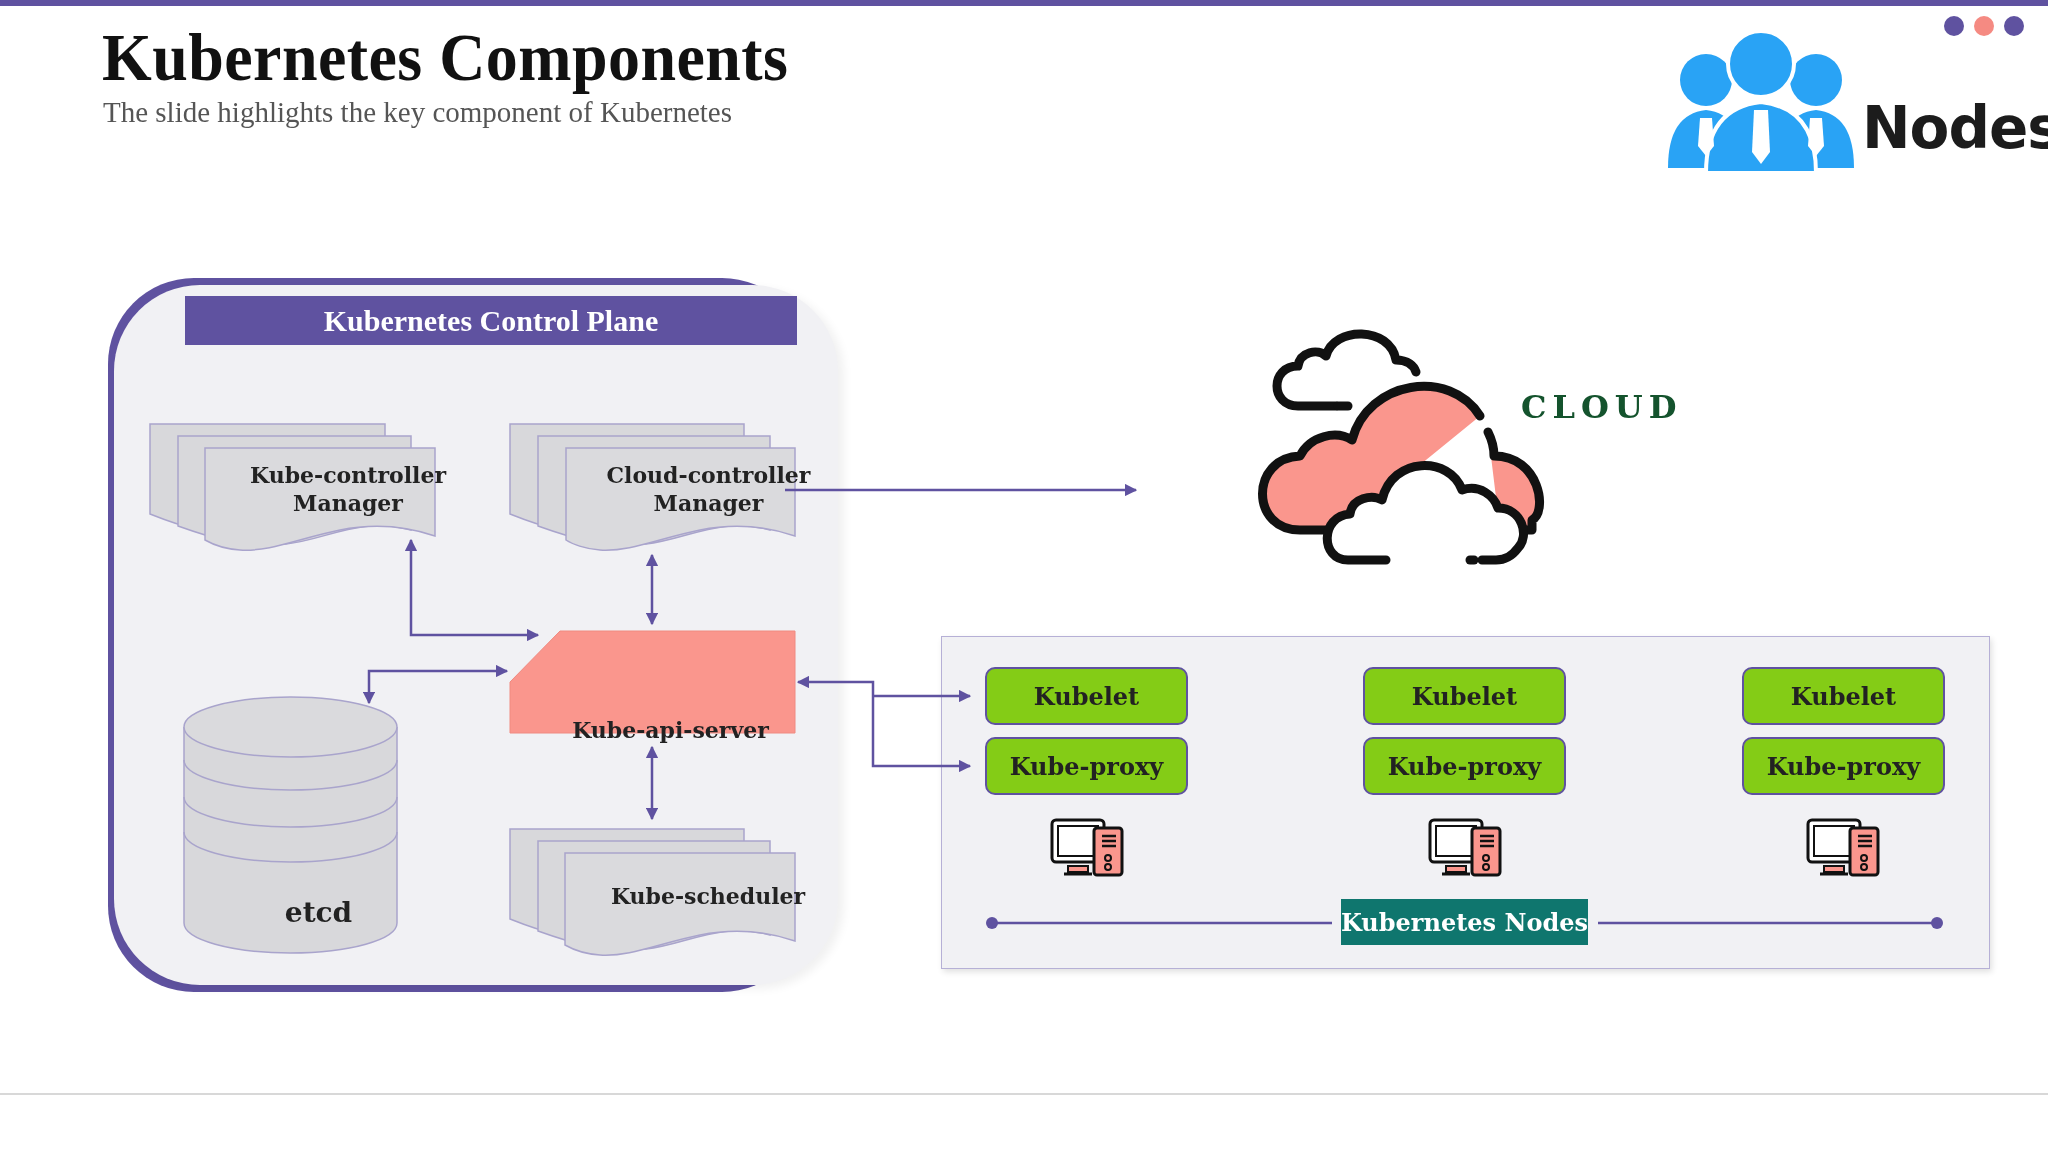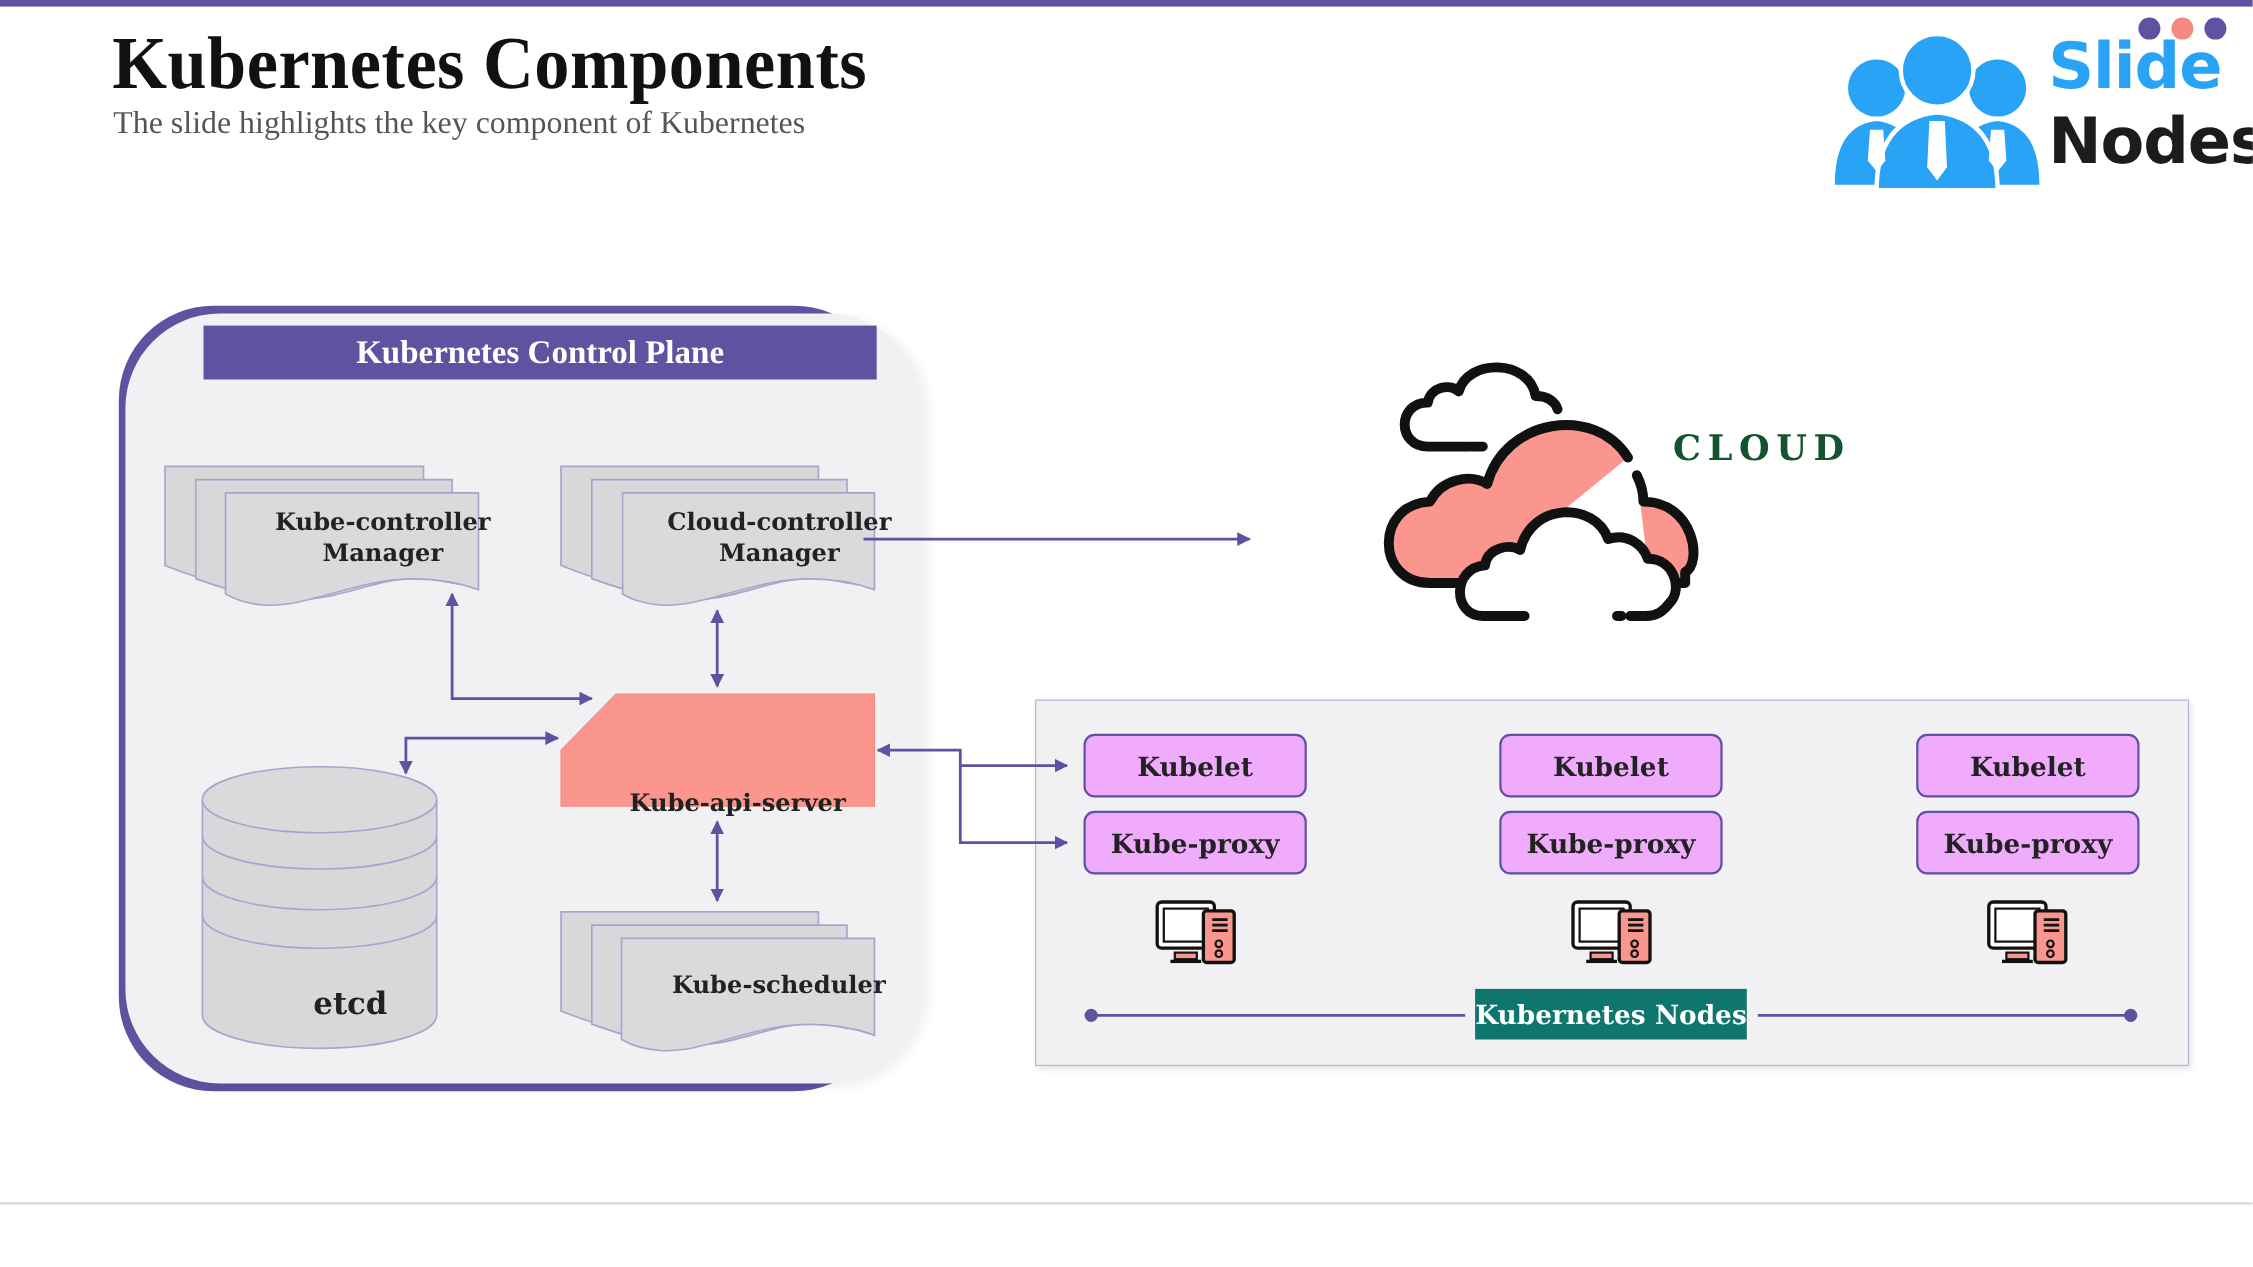--- a/index.html
+++ b/index.html
@@ -52,21 +52,21 @@
   svg.diagram { position: absolute; left: 0; top: 0; width: 2048px; height: 1152px; }
 
   
   .nodes-panel {
     position: absolute; left: 941px; top: 636px; width: 1047px; height: 331px;
     background: #f1f1f4; border: 1.5px solid #b6b0d6;
     box-shadow: 2px 3px 6px rgba(0,0,0,0.12);
   }
   .node-box {
     position: absolute; width: 199px; height: 54px;
-    background: #f0abfc; border: 2.5px solid #5f52a0; border-radius: 10px;
+    background: #84cc16; border: 2.5px solid #5f52a0; border-radius: 10px;
     display: flex; align-items: center; justify-content: center;
     font-weight: bold; font-size: 24px; color: #222;
     font-family: "DejaVu Serif", "Liberation Serif", serif;
   }
   .nodes-label {
     position: absolute; left: 1341px; top: 899px; width: 247px; height: 46px;
     background: #0f766e; color: #fff; font-weight: bold; font-size: 24px;
     display: flex; align-items: center; justify-content: center;
     font-family: "DejaVu Serif", "Liberation Serif", serif;
   }
@@ -96,21 +96,20 @@
       <path d="M112 140 Q112 86 150 82 Q188 86 188 140 Z"></path>
       <circle cx="95" cy="36" r="33" stroke="#fff" stroke-width="4"></circle>
       <path d="M40 145 Q40 80 95 74 Q150 80 150 145 Z" stroke="#fff" stroke-width="4"></path>
     </g>
     <g fill="#fff">
       <path d="M34 90 L46 90 L48 118 L40 128 L32 118 Z"></path>
       <path d="M144 90 L156 90 L158 118 L150 128 L142 118 Z"></path>
       <path d="M88 82 L102 82 L104 124 L95 136 L86 124 Z"></path>
     </g>
   </svg>
-  <div class="logo-word" style="left:202px;top:12px;color:#29a3f5">Slide</div>
   <div class="logo-word" style="left:202px;top:80px;color:#1c1c1c">Nodes</div>
 </div>
 
 <div class="cp-outer"></div>
 <div class="cp-inner"></div>
 <div class="cp-banner">Kubernetes Control Plane</div>
 
 <div class="nodes-panel"></div>
 
 <svg class="diagram" viewBox="0 0 2048 1152">

